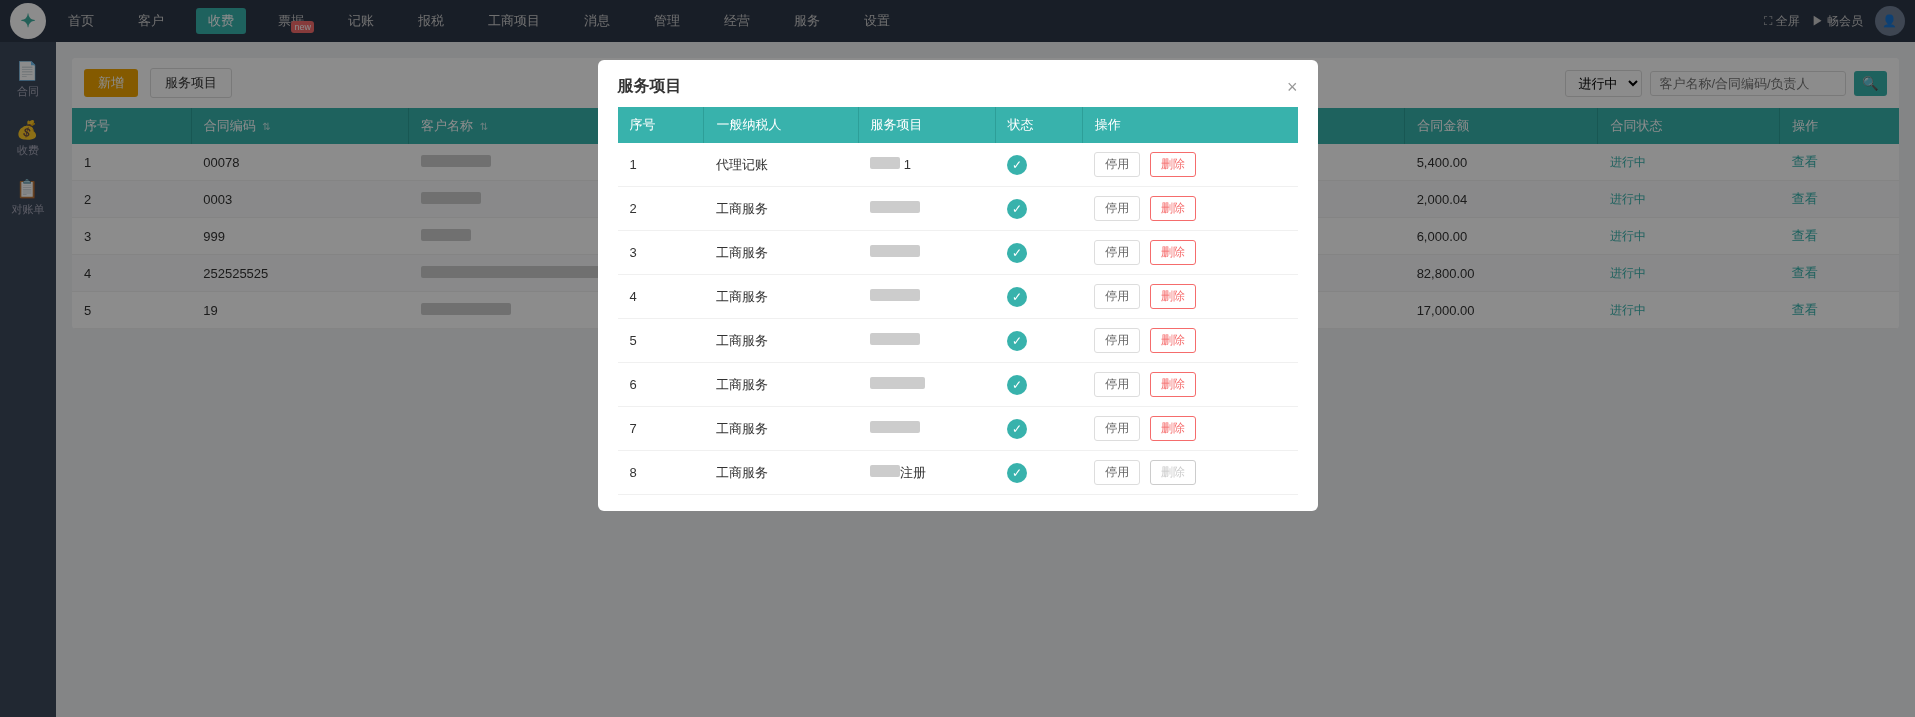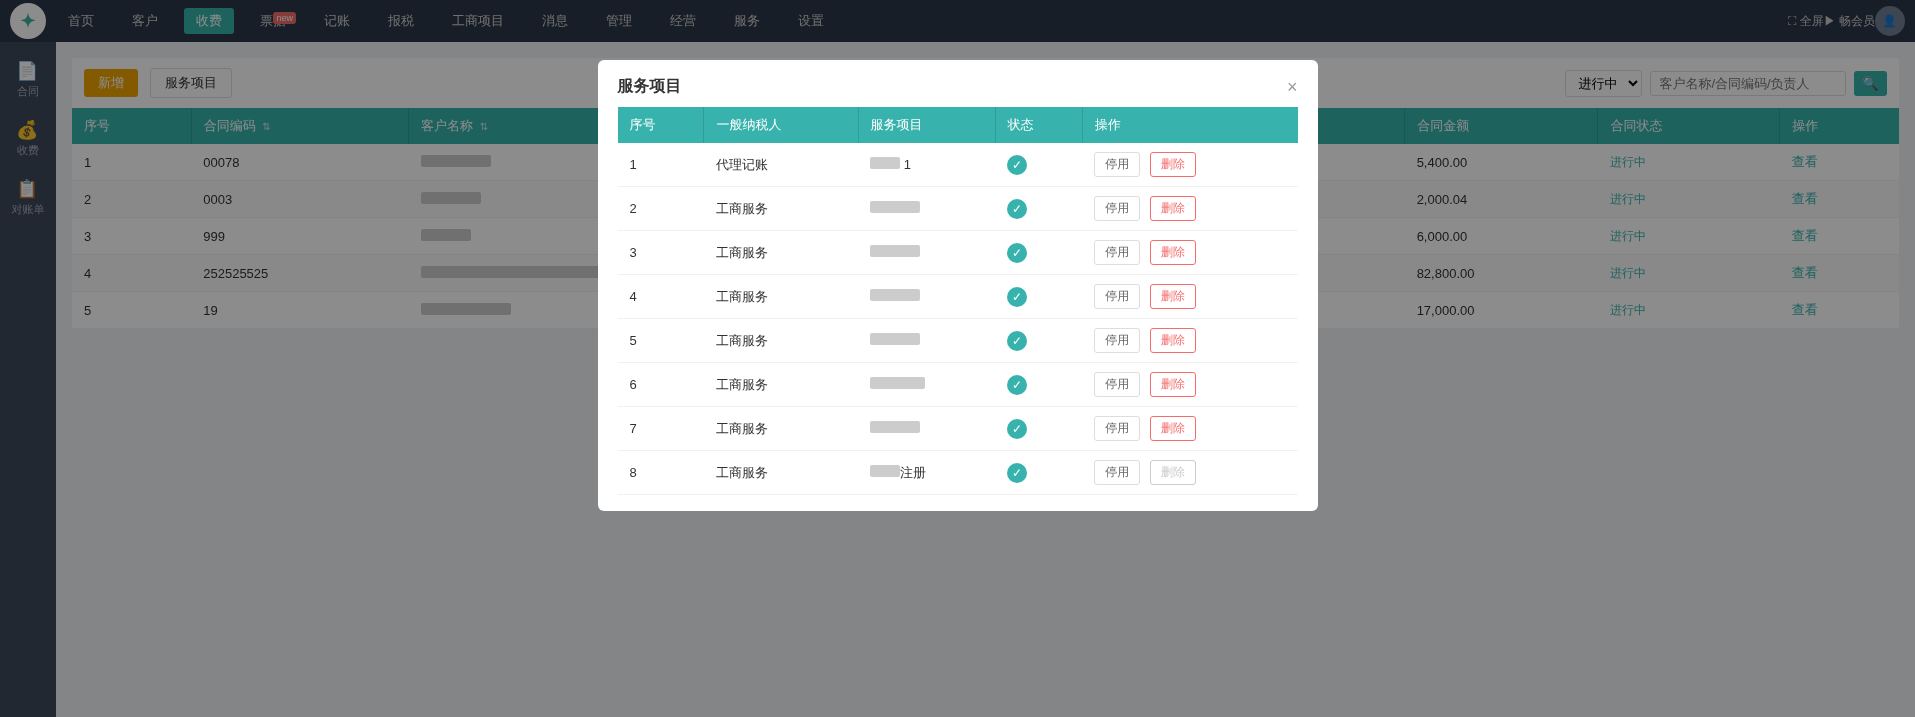--- a/index.html
+++ b/index.html
@@ -18,34 +18,34 @@
     }
     .top-nav .logo {
       width: 36px; height: 36px;
       background: #fff;
       border-radius: 50%;
       display: flex; align-items: center; justify-content: center;
       margin-right: 10px;
       font-size: 18px; color: #40b0a0; font-weight: bold;
     }
     .top-nav .nav-items {
-      display: flex; align-items: center; flex: 1; gap: 14px;
+      display: flex; align-items: center; flex: 1; gap: 20px;
     }
     .top-nav .nav-item {
       color: #ccc; padding: 4px 12px; border-radius: 3px; cursor: pointer; font-size: 13px;
       position: relative;
     }
     .top-nav .nav-item.active { background: #38b2ac; color: #fff; }
     .top-nav .nav-item .badge-new {
       background: #f56c6c; color: #fff; font-size: 9px;
       padding: 1px 3px; border-radius: 3px;
-      position: absolute; top: 4px; right: 2px;
+      position: absolute; top: 13px; right: 2px;
     }
     .top-nav .right-area {
-      display: flex; align-items: center; color: #ccc; font-size: 12px;
+      display: flex; align-items: center; gap: 12px; color: #ccc; font-size: 12px;
     }
     .top-nav .avatar {
       width: 30px; height: 30px; background: #718096; border-radius: 50%;
       display: flex; align-items: center; justify-content: center; color: #fff;
     }
 
     
     .sidebar {
       position: fixed;
       top: 42px; left: 0; bottom: 0;

